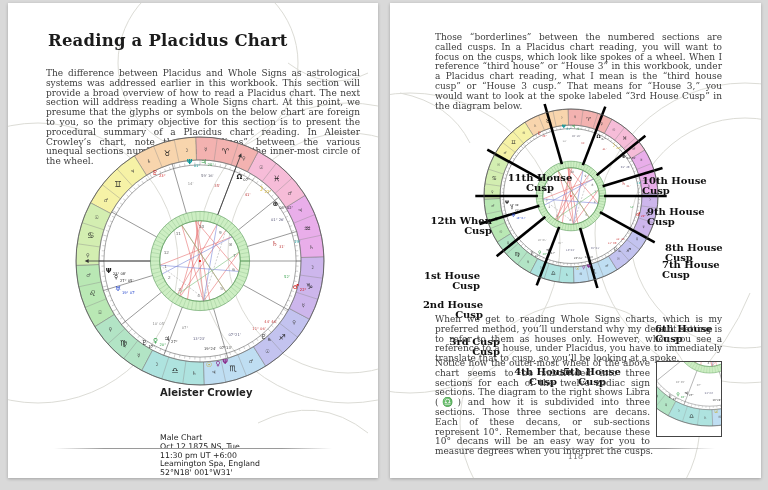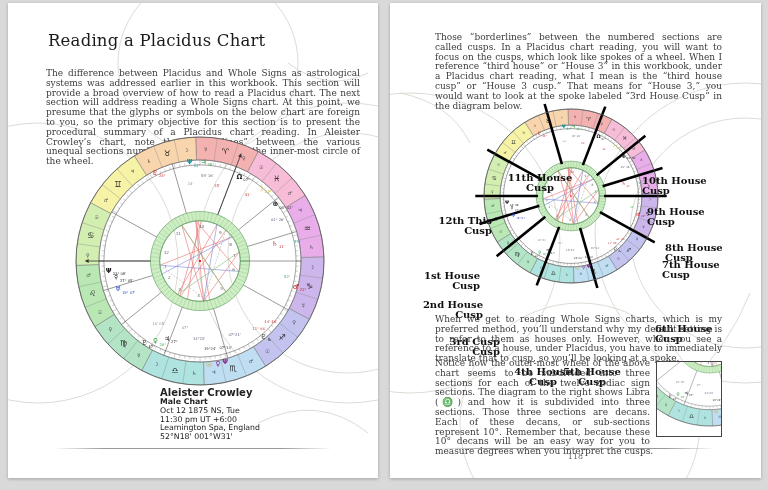--- a/index.html
+++ b/index.html
@@ -2,36 +2,36 @@
 <html><head>
 <meta charset="utf-8">
 <style>
   html,body{margin:0;padding:0;}
   body{width:768px;height:490px;background:#d9d9d9;position:relative;overflow:hidden;
        font-family:"DejaVu Serif","Liberation Serif",serif;}
   .page{position:absolute;top:3px;height:475px;background:#ffffff;box-shadow:0 1px 3px rgba(0,0,0,.25);}
   #page-left{left:8px;width:370px;}
   #page-right{left:390px;width:371px;}
   .wm{position:absolute;inset:0;pointer-events:none;}
-  .title{position:absolute;left:40px;top:28px;font-size:16.5px;font-weight:normal;color:#1b1b1b;letter-spacing:.2px;}
+  .title{position:absolute;left:40px;top:28px;font-size:16.5px;font-weight:bold;color:#1b1b1b;letter-spacing:.2px;}
   .bodytext{position:absolute;color:#3c3c3c;font-size:9px;line-height:9.8px;text-align:justify;margin:0;}
   #p-left1{left:38px;top:66px;width:314px;}
   #p-right1{left:45px;top:30px;width:287px;}
   #p-right2{left:45px;top:312px;width:287px;}
   #p-right3{left:45px;top:356px;width:287px;}
   .chart-svg{position:absolute;}
   #chart-left{left:0px;top:128px;width:370px;height:262px;}
   #chart-right{left:0px;top:80px;width:371px;height:245px;}
   #cusp-labels{position:absolute;left:0;top:80px;width:371px;height:245px;pointer-events:none;}
   .cusp-label{position:absolute;font-weight:bold;font-size:10px;line-height:10px;color:#101010;white-space:nowrap;}
   .cusp-label.center{width:90px;text-align:center;white-space:normal;}
   .caption{position:absolute;left:152px;top:385px;font-family:"DejaVu Sans","Liberation Sans",sans-serif;color:#222;}
   .caption .cap-name{font-size:10px;font-weight:bold;line-height:10px;}
   .caption .cap-line{font-size:7.8px;line-height:8.8px;}
-  .caption .cap-bold{font-weight:bold;}
+  .caption .cap-bold{font-weight:normal;margin-top:36px;}
   .footer-rule{position:absolute;left:46px;right:46px;top:445px;height:1px;
      background:linear-gradient(to right,rgba(150,150,150,0),#9a9a9a 18%,#9a9a9a 82%,rgba(150,150,150,0));}
   .page-num{position:absolute;left:0;right:0;top:449px;text-align:center;font-size:8px;color:#6a6a6a;}
   .inset-float{float:right;width:66px;height:76px;margin:2px 0 2px 6px;}
   .inset-box{width:64px;height:74px;border:1px solid #444;background:#fff;overflow:hidden;}
   .inset-box svg{display:block;}
 </style>
 </head>
 <body>
 
@@ -836,21 +836,21 @@
       </div>
       <div class="cusp-label " style="left: 220px; top: 93px; margin-left: 32px;">
         <div>10th House</div>
         <div>Cusp</div>
       </div>
       <div class="cusp-label center" style="left: 105px; top: 90px;">
         <div>11th House</div>
         <div>Cusp</div>
       </div>
       <div class="cusp-label " style="right: 269px; text-align: right; top: 133px;">
-        <div>12th This</div>
+        <div>12th When</div>
         <div>Cusp</div>
       </div>
     </div>
   <p class="bodytext" id="p-right2">When we get to reading Whole Signs charts, which is my preferred method, you’ll understand why my default setting is to refer to them as houses only. However, when you see a reference to a house, under Placidus, you have to immediately translate that to cusp, so you’ll be looking at a spoke.</p>
   <p class="bodytext" id="p-right3">
     <span class="inset-float">
       <span class="inset-box" style="display:block">
         <svg id="chart-inset" width="64" height="74" viewBox="96 204 90 104">
             <path d="M46.07553744963212,174.32753759111012 A124,124 0 0 0 64.84203607660316,235.7099887649174 L84.29625940243159,223.55364084340766 A101.05999999999999,101.05999999999999 0 0 1 69.0015630214502,173.52694313675474 Z" fill="#b9e8b4" stroke="#777" stroke-width="0.5"></path>
             <line x1="71.14840346984161" y1="191.01155547404272" x2="48.709697509008095" y2="195.78104966140214" stroke="#888" stroke-width="0.4"></line>

